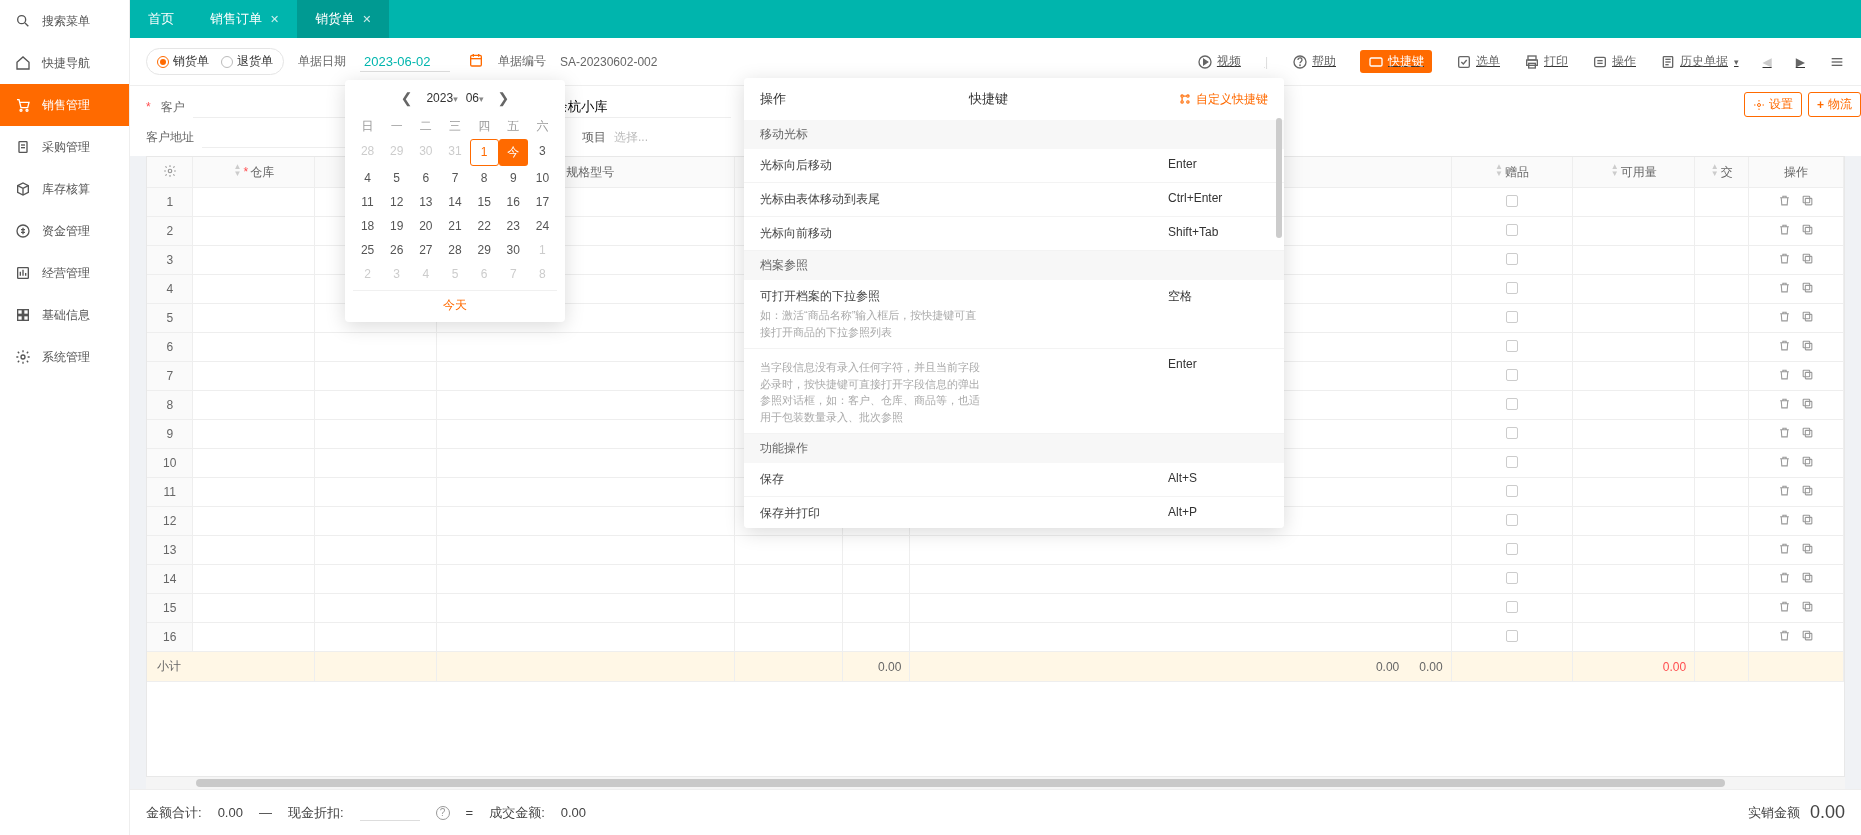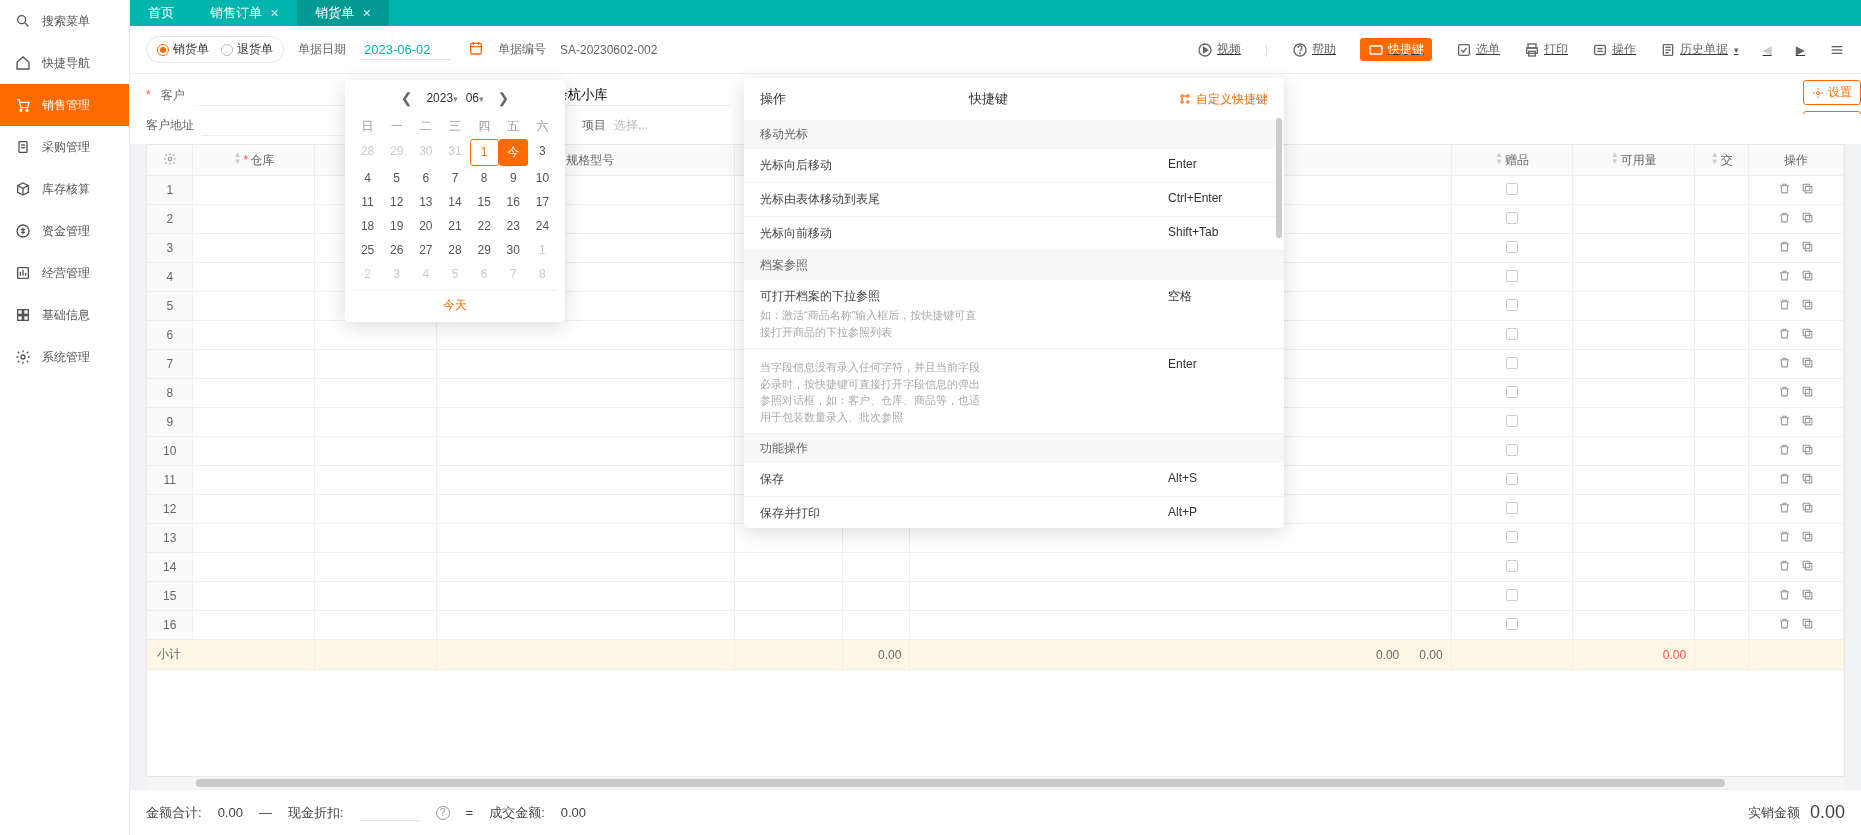--- a/index.html
+++ b/index.html
@@ -10,21 +10,21 @@
 
 .sidebar { width: 130px; background: #fff; border-right: 1px solid #eee; display: flex; flex-direction: column; }
 .sidebar-item { display: flex; align-items: center; padding: 12px 14px; cursor: pointer; color: #555; font-size: 12px; }
 .sidebar-item.active { background: #ff6a00; color: #fff; }
 .sidebar-item .icon { width: 18px; height: 18px; margin-right: 10px; display: inline-flex; align-items: center; justify-content: center; }
 
 
 .main { flex: 1; display: flex; flex-direction: column; min-width: 0; }
 
 
-.tabs { background: #00b5ad; display: flex; align-items: center; height: 26px; }
+.tabs { background: #00b5ad; display: flex; align-items: center; height: 38px; }
 .tab { padding: 0 18px; height: 100%; display: flex; align-items: center; color: #fff; font-size: 13px; cursor: pointer; position: relative; }
 .tab.active { background: #009a92; }
 .tab .close-x { margin-left: 8px; font-size: 11px; opacity: .8; }
 
 
 .formrow { background: #fff; display: flex; align-items: center; padding: 10px 16px; border-bottom: 1px solid #eee; gap: 14px; }
 .radio-group { display: flex; align-items: center; gap: 12px; border: 1px solid #e5e5e5; border-radius: 14px; padding: 4px 10px; }
 .radio { display: flex; align-items: center; gap: 4px; cursor: pointer; }
 .radio-dot { width: 12px; height: 12px; border: 1px solid #bbb; border-radius: 50%; display: inline-flex; align-items: center; justify-content: center; }
 .radio.checked .radio-dot { border-color: #ff6a00; }
@@ -39,21 +39,21 @@
 .tb-btn.orange-btn { background: #ff6a00; color: #fff; padding: 3px 8px; border-radius: 3px; }
 .tb-sep { color: #ddd; }
 
 
 .formrow2 { background: #fff; padding: 10px 16px 8px; display: flex; align-items: center; gap: 30px; position: relative; }
 .star { color: #ff4d4f; margin-right: 2px; }
 .field { display: flex; align-items: center; gap: 8px; }
 .field-input { border: 0; border-bottom: 1px solid #eee; min-width: 150px; height: 22px; }
 .placeholder-txt { color: #bbb; }
 .dots { color: #ff6a00; font-weight: bold; letter-spacing: 2px; cursor: pointer; }
-.side-btns { position: absolute; right: 0; top: 6px; display: flex; flex-direction: column; gap: 6px; }
+.side-btns { position: absolute; right: 0; top: 6px; display: flex; flex-direction: row; gap: 6px; }
 .side-btn { border: 1px solid #ff6a00; color: #ff6a00; background: #fff; padding: 3px 8px; border-radius: 3px; font-size: 12px; cursor: pointer; display: flex; align-items: center; gap: 4px; }
 
 
 .table-wrap { flex: 1; overflow: auto; background: #fff; margin: 0 16px; border: 1px solid #e8e8e8; position: relative; }
 table { border-collapse: collapse; width: 100%; }
 th, td { border-right: 1px solid #eee; border-bottom: 1px solid #eee; padding: 6px 8px; text-align: center; font-size: 12px; color: #666; height: 28px; white-space: nowrap; }
 th { background: #fafafa; font-weight: normal; position: sticky; top: 0; }
 td.rownum { background: #fafafa; width: 34px; }
 tr.subtotal td { background: #fff7e6; color: #666; }
 tr.subtotal td.red-val { color: #ff4d4f; }

